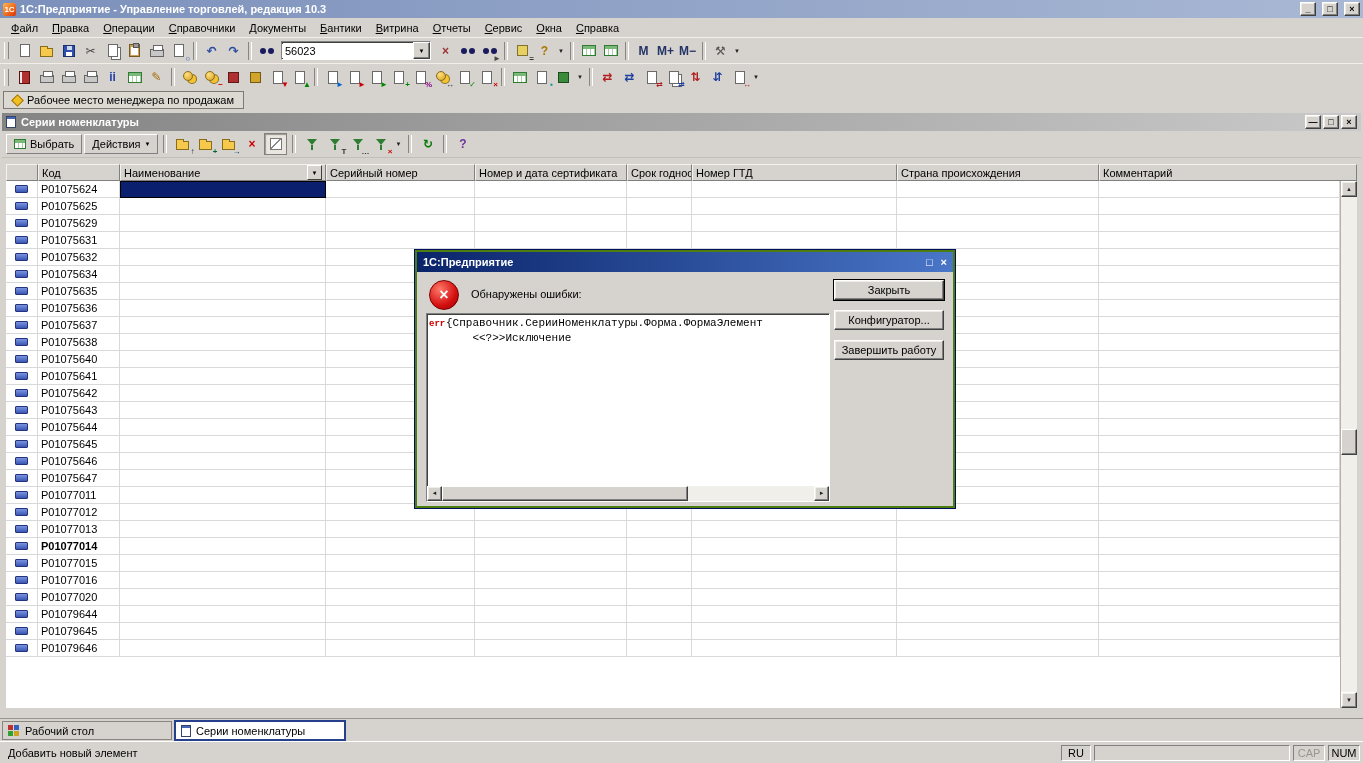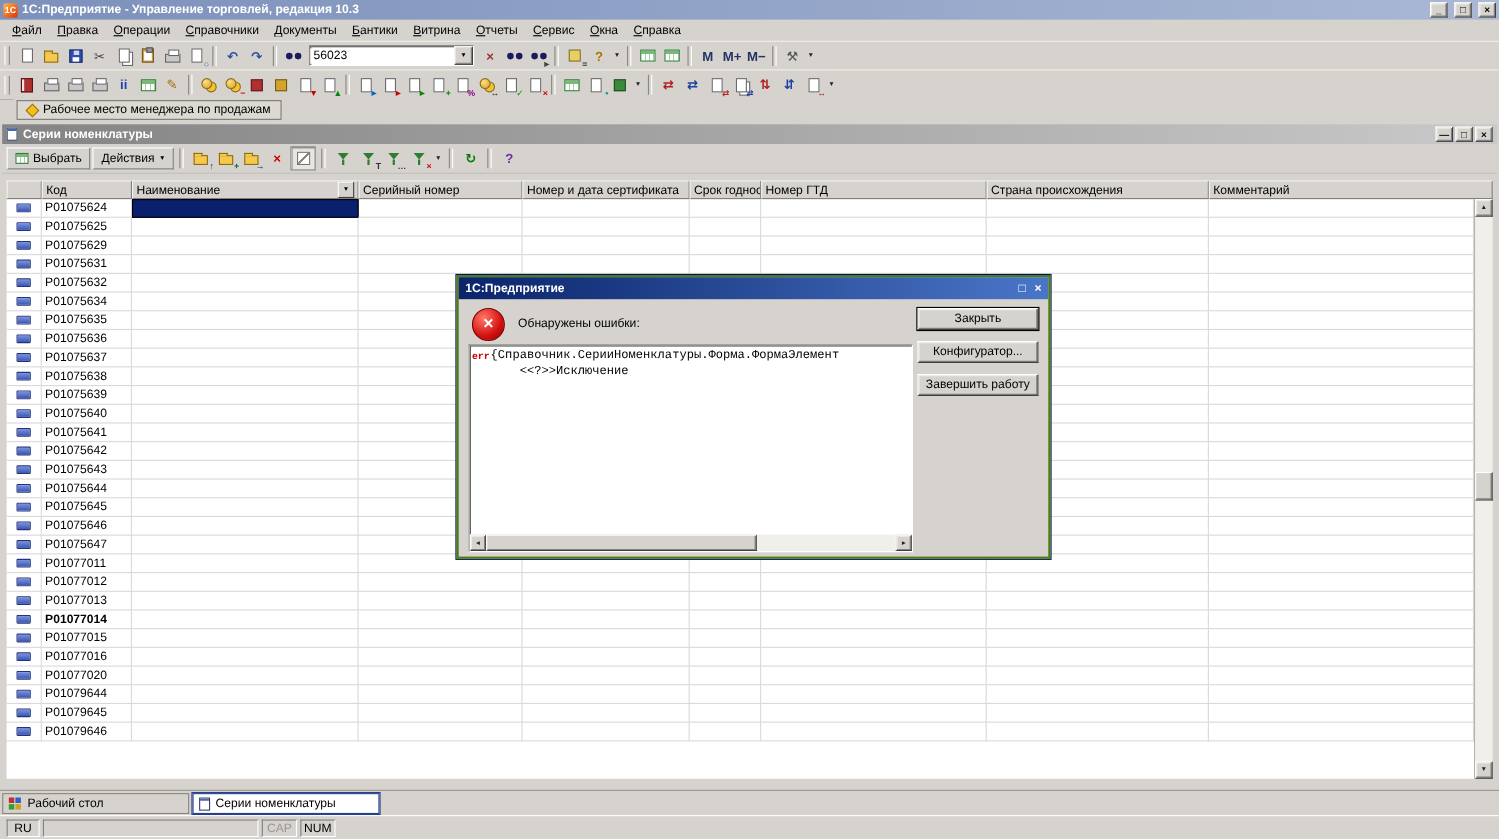--- a/index.html
+++ b/index.html
@@ -50,21 +50,21 @@
   .k-clip::after{content:"";position:absolute;left:3px;top:-2px;width:4px;height:3px;background:#9a9a9a;border:1px solid #555}
   .k-glyphs{font-size:12px;font-weight:bold;line-height:1;white-space:nowrap}
   .ic-badge{position:absolute;right:-1px;bottom:-2px;font-size:8px;font-weight:bold;line-height:1}
 
   
   .combo{display:flex;width:150px;height:19px;border:1px solid;border-color:#808080 #fff #fff #808080;background:#fff;box-shadow:inset 1px 1px 0 #404040;align-items:center;margin:0 3px;box-sizing:border-box;flex:0 0 auto}
   .combo-input{border:none;outline:none;flex:1;font:11px "Liberation Sans","DejaVu Sans",sans-serif;padding:0 3px;height:14px;min-width:0;background:#fff}
   .combo-btn{width:15px;height:15px;background:#d6d3ce;border:1px solid;border-color:#fff #404040 #404040 #fff;box-shadow:inset -1px -1px 0 #808080;font-size:6px;display:flex;align-items:center;justify-content:center;margin-right:0;flex:0 0 auto}
 
   
-  .tabstrip{position:absolute;left:12px;top:90px;right:0;height:22px;display:flex;align-items:flex-start;padding:1px 0 8px 3px;background:#d6d3ce}
+  .tabstrip{position:absolute;left:0;top:90px;right:0;height:22px;display:flex;align-items:flex-start;padding:1px 0 8px 3px;background:#d6d3ce}
   .workspace-tab{display:flex;align-items:center;gap:5px;border:1px solid #7a7a72;background:#dcd9d2;padding:0 9px;height:18px;box-sizing:border-box;white-space:nowrap}
   .ic-star{width:9px;height:9px;background:#f0c020;transform:rotate(45deg);border:1px solid #a07010;flex:0 0 auto;box-sizing:border-box}
 
   
   .childbar{position:absolute;left:2px;right:2px;top:113px;height:18px;background:linear-gradient(90deg,#848484,#c9c9c9);display:flex;align-items:center;gap:5px;padding:0 4px;color:#fff;font-weight:bold}
   .ic-form{width:10px;height:12px;background:#fff;border:1px solid #334466;box-shadow:inset 0 2px 0 #4466bb;flex:0 0 auto;box-sizing:border-box}
   .cbtns{margin-left:auto;display:flex}
   .childtoolbar{position:absolute;left:2px;right:2px;top:131px;height:26px;background:#d6d3ce;display:flex;align-items:center;gap:2px;padding-left:4px;border-bottom:1px solid #c2bfb8}
   .flatbtn{display:flex;align-items:center;gap:4px;padding:0 7px;border:1px solid;border-color:#fff #808080 #808080 #fff;background:#d6d3ce;height:20px;box-sizing:border-box;white-space:nowrap}
   .dd-arrow{font-size:6px}
@@ -588,33 +588,20 @@
           <span class="td" style="width: 152px;"></span>
           <span class="td" style="width: 65px;"></span>
           <span class="td" style="width: 205px;"></span>
           <span class="td" style="width: 202px;"></span>
           <span class="td flex1"></span>
         </div>
         <div class="tr">
           <span class="td iconcol" style="width: 32px;">
             <span class="row-ic"></span>
           </span>
-          <span class="td" style="width: 82px;">P01075639</span>
-          <span class="td" style="width: 206px;"></span>
-          <span class="td" style="width: 149px;"></span>
-          <span class="td" style="width: 152px;"></span>
-          <span class="td" style="width: 65px;"></span>
-          <span class="td" style="width: 205px;"></span>
-          <span class="td" style="width: 202px;"></span>
-          <span class="td flex1"></span>
-        </div>
-        <div class="tr">
-          <span class="td iconcol" style="width: 32px;">
-            <span class="row-ic"></span>
-          </span>
           <span class="td" style="width: 82px;">P01075640</span>
           <span class="td" style="width: 206px;"></span>
           <span class="td" style="width: 149px;"></span>
           <span class="td" style="width: 152px;"></span>
           <span class="td" style="width: 65px;"></span>
           <span class="td" style="width: 205px;"></span>
           <span class="td" style="width: 202px;"></span>
           <span class="td flex1"></span>
         </div>
         <div class="tr">
@@ -881,19 +868,20 @@
         <span class="ic-desktop"></span>
         <span>Рабочий стол</span>
       </span>
       <span class="wtab active">
         <span class="ic-form"></span>
         <span>Серии номенклатуры</span>
       </span>
     </div>
 
   <div class="statusbar">
+    <span class="spanel s-left">Добавить новый элемент</span>
     <span class="spanel s-ru">RU</span>
     <span class="spanel s-mid"></span>
     <span class="spanel s-cap">CAP</span>
     <span class="spanel s-num">NUM</span>
   </div>
 
 </div>
 
 </body></html>

